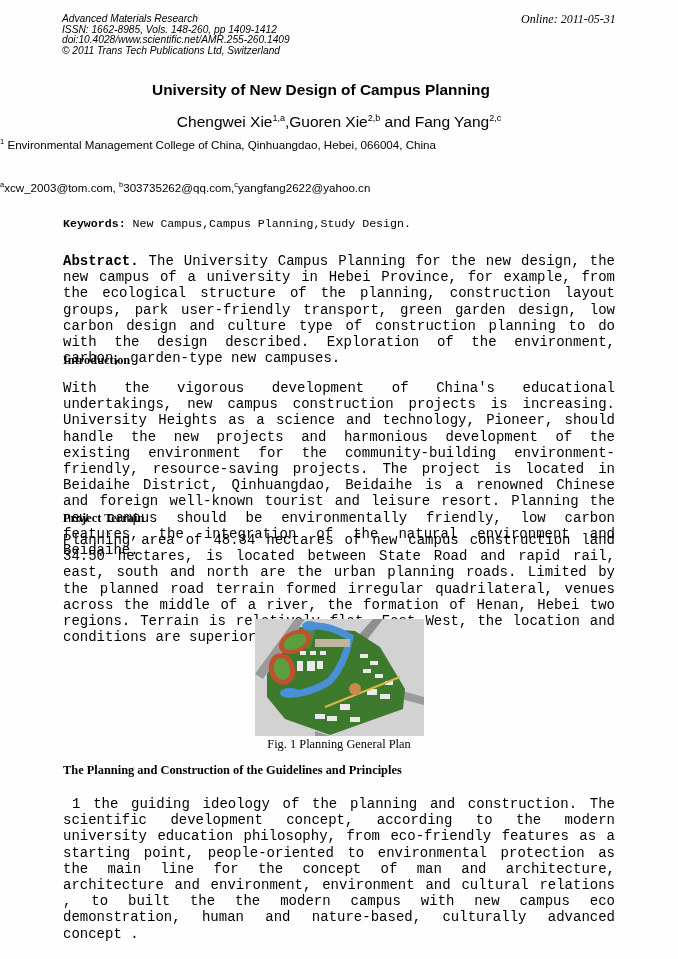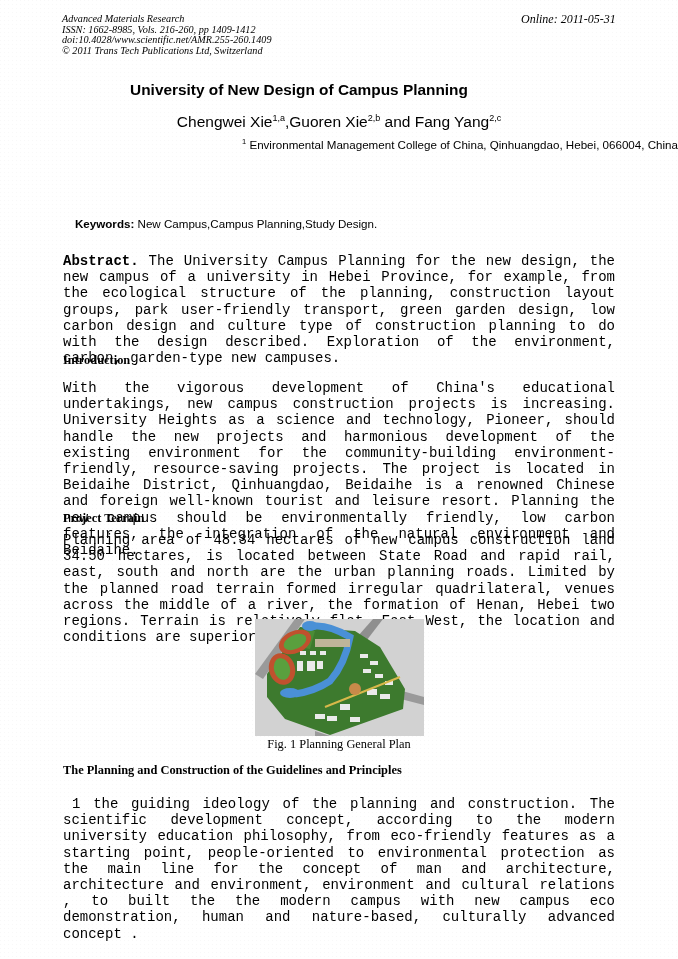--- a/index.html
+++ b/index.html
@@ -8,50 +8,51 @@
     background: #ffffff;
     color: #000;
   }
   .watermark {
     position: absolute; left: 0; top: 0; width: 678px; height: 959px;
     pointer-events: none; z-index: 0;
   }
   .page { position: absolute; left: 0; top: 0; width: 678px; height: 959px; z-index: 1; }
   .hdr-left {
     position: absolute; left: 62px; top: 14px;
-    font-family: Liberation Serif, serif; font-style: italic;
+    font-family: Liberation Sans, sans-serif; font-style: italic;
     font-size: 10.2px; line-height: 10.6px;
   }
   .hdr-right {
     position: absolute; left: 521px; top: 14px;
     font-family: "Liberation Serif", serif; font-style: italic;
     font-size: 12px; line-height: 10.6px;
   }
   .title {
     position: absolute; left: 0; width: 598px; top: 81px; text-align: center;
     font-family: "Liberation Sans", sans-serif; font-weight: bold; font-size: 15.4px;
     margin-left: 0;
+    padding-left: 22px;
   }
   .title span { position: relative; left: 0px; }
   .authors {
     position: absolute; left: 0; width: 678px; top: 113px; text-align: center;
     font-family: "Liberation Sans", sans-serif; font-size: 15.5px;
   }
   .authors sup { font-size: 9px; vertical-align: 6px; line-height: 0; }
   .affil {
-    position: absolute; left: 0; width: 678px; text-align: right;
+    position: absolute; left: 0; width: 678px; text-align: left;
     font-family: "Liberation Sans", sans-serif; font-size: 11.6px;
   }
   .affil sup { font-size: 7.5px; vertical-align: 5px; line-height: 0; }
   .affil1 { top: 138px; }
   .affil2 { top: 160px; }
   .emails { top: 181px; }
   .keywords {
-    position: absolute; left: 75px; top: 217px;
-    font-family: Liberation Sans, sans-serif; font-size: 11.6px;
+    position: absolute; left: 63px; top: 217px;
+    font-family: Liberation Mono, monospace; font-size: 11.6px;
   }
   .keywords b { font-weight: bold; }
   .para {
     position: absolute; left: 63px; width: 552px;
     font-family: Liberation Mono, monospace; font-size: 14px; line-height: 16.2px;
     text-align: justify; text-align-last: left;
   }
   .para b { font-weight: bold; }
   .heading {
     position: absolute; left: 63px;
@@ -82,34 +83,35 @@
       <rect x="0" y="0" width="1" height="1" fill="#f1f1f1"></rect>
     </pattern>
   </defs>
   <rect x="0" y="0" width="678" height="959" fill="url(#dots)" opacity="0.5"></rect>
 </svg>
 
 <div class="page">
 
   <div class="hdr-left">
     <div>Advanced Materials Research</div>
-    <div>ISSN: 1662-8985, Vols. 216-260, pp 1409-1412</div>
+    <div>ISSN: 1662-8985, Vols. 148-260, pp 1409-1412</div>
     <div>doi:10.4028/www.scientific.net/AMR.255-260.1409</div>
     <div>© 2011 Trans Tech Publications Ltd, Switzerland</div>
   </div>
   <div class="hdr-right">Online: 2011-05-31</div>
 
   <div class="title"><span>University of New Design of Campus Planning</span></div>
 
   <div class="authors">
     <span>Chengwei Xie</span><sup>1,a</sup><span>,</span><span>Guoren Xie</span><sup>2,b</sup><span style="white-space:pre"> and </span><span>Fang Yang</span><sup>2,c</sup>
   </div>
 
   <div class="affil affil1"><sup>1</sup><span> Environmental Management College of China, Qinhuangdao, Hebei, 066004, China</span></div>
 
+  <div class="affil emails"><sup>a</sup><span style="white-space:pre">xcw_2003@tom.com, </span><sup>b</sup><span>303735262@qq.com,</span><sup>c</sup><span>yangfang2622@yahoo.cn</span></div>
 
   <div class="keywords"><b>Keywords:</b><span> New Campus,Campus Planning,Study Design.</span></div>
 
   <div class="para abstract"><b>Abstract.</b><span> The University Campus Planning for the new design, the new campus of a university in Hebei Province, for example, from the ecological structure of the planning, construction layout groups, park user-friendly transport, green garden design, low carbon design and culture type of construction planning to do with the design described. Exploration of the environment, carbon, garden-type new campuses.</span></div>
 
   <div class="heading h-intro">Introduction</div>
   <div class="para intro">With the vigorous development of China's educational undertakings, new campus construction projects is increasing. University Heights as a science and technology, Pioneer, should handle the new projects and harmonious development of the existing environment for the community-building environment-friendly, resource-saving projects. The project is located in Beidaihe District, Qinhuangdao, Beidaihe is a renowned Chinese and foreign well-known tourist and leisure resort. Planning the new campus should be environmentally friendly, low carbon features, the integration of the natural environment and Beidaihe.</div>
 
   <div class="heading h-overview">Project Terrain</div>
   <div class="para overview">Planning area of 48.34 hectares of new campus construction land 34.50 hectares, is located between State Road and rapid rail, east, south and north are the urban planning roads. Limited by the planned road terrain formed irregular quadrilateral, venues across the middle of a river, the formation of Henan, Hebei two regions. Terrain is relatively flat, East West, the location and conditions are superior.</div>

